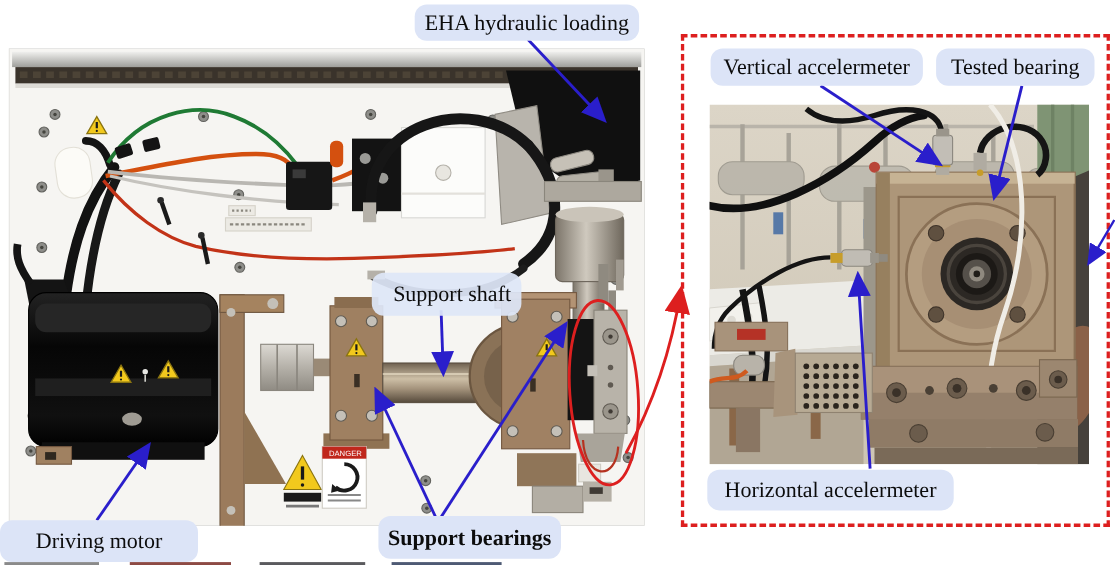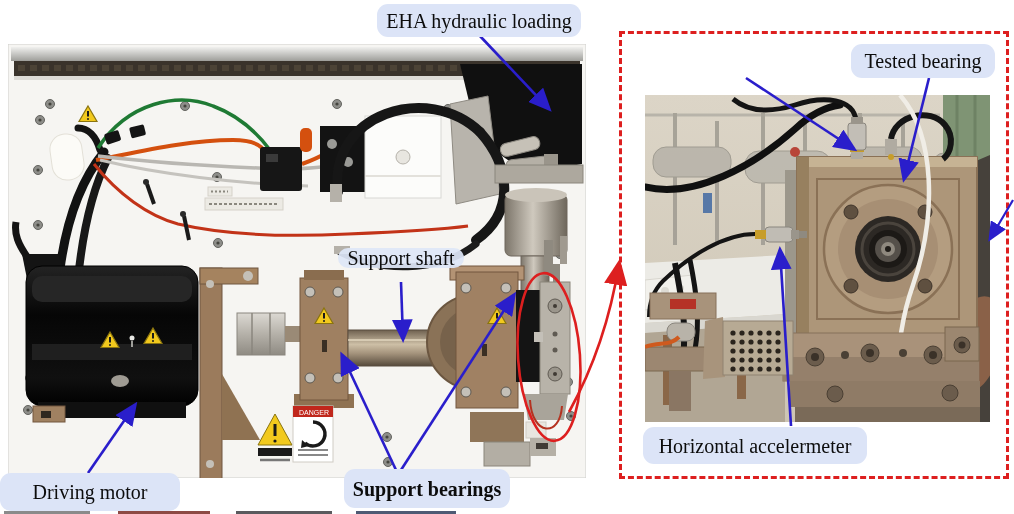--- a/index.html
+++ b/index.html
@@ -401,23 +401,24 @@
           <circle cx="97" cy="274" r="2.6"></circle>
           <circle cx="106" cy="274" r="2.6"></circle>
           <circle cx="115" cy="274" r="2.6"></circle>
           <circle cx="124" cy="274" r="2.6"></circle>
           <circle cx="133" cy="274" r="2.6"></circle>
       </g>
     </g>
   </svg>
 
   <div class="callout" style="left:377px;top:4px;width:204px;height:33px;">EHA hydraulic loading</div>
-  <div class="callout" style="left:338px;top:248px;width:126px;height:20px;background:rgba(222,230,248,0.93);">Support shaft</div>
+  <div class="callout" style="left:338px;top:248px;width:126px;height:39px;background:rgba(222,230,248,0.93);padding-left:10px;">Support shaft</div>
   <div class="callout" style="left:0px;top:473px;width:180px;height:38px;">Driving motor</div>
   <div class="callout" style="left:344px;top:469px;width:166px;height:39px;font-weight:bold;">Support bearings</div>
+  <div class="callout" style="left:646px;top:44px;width:193px;height:34px;">Vertical accelermeter</div>
   <div class="callout" style="left:643px;top:427px;width:224px;height:37px;">Horizontal accelermeter</div>
   <div class="callout" style="left:851px;top:44px;width:144px;height:34px;">Tested bearing</div>
 
   <svg class="overlay" viewBox="0 0 1014 514">
     <defs>
       <marker id="bluehead" markerWidth="9" markerHeight="8" refX="7.5" refY="4" orient="auto">
         <path d="M0,0 L9,4 L0,8 z" fill="#2a1ecb"></path>
       </marker>
       <marker id="redhead" markerWidth="10" markerHeight="9" refX="8" refY="4.5" orient="auto">
         <path d="M0,0 L10,4.5 L0,9 z" fill="#dd1f1f"></path>

